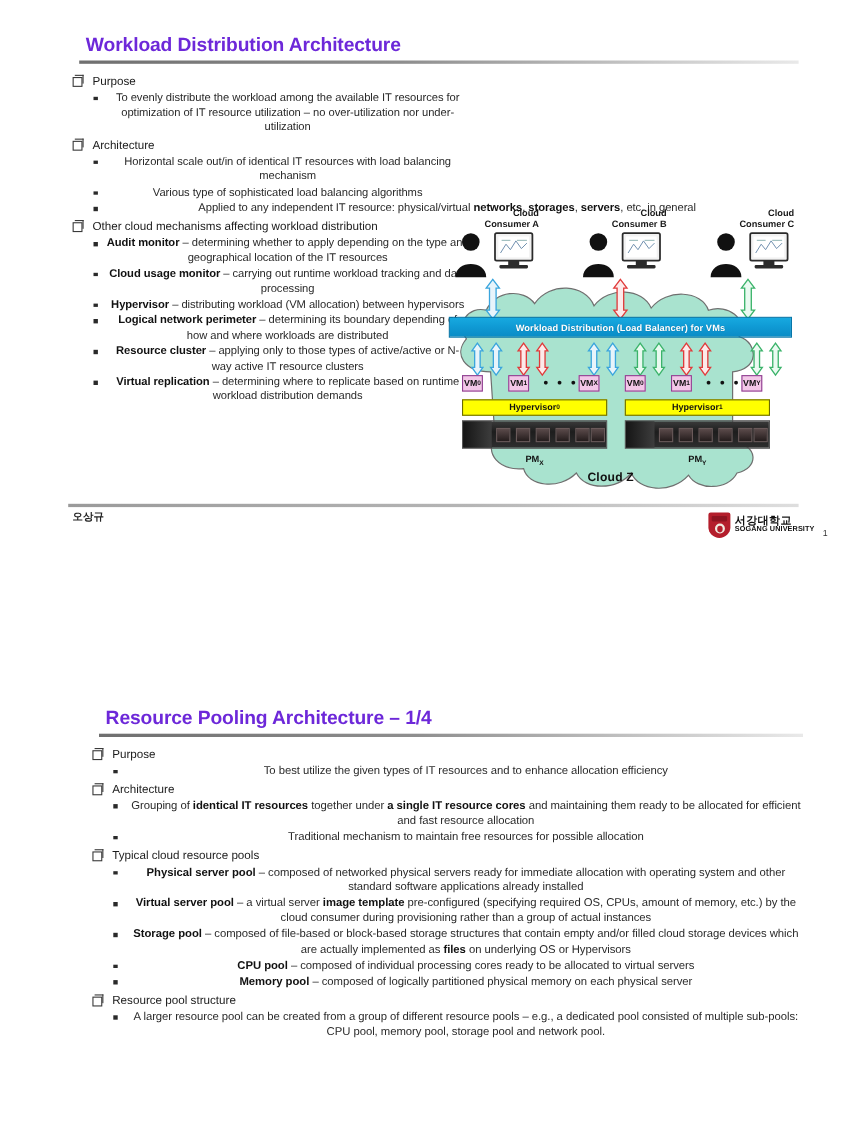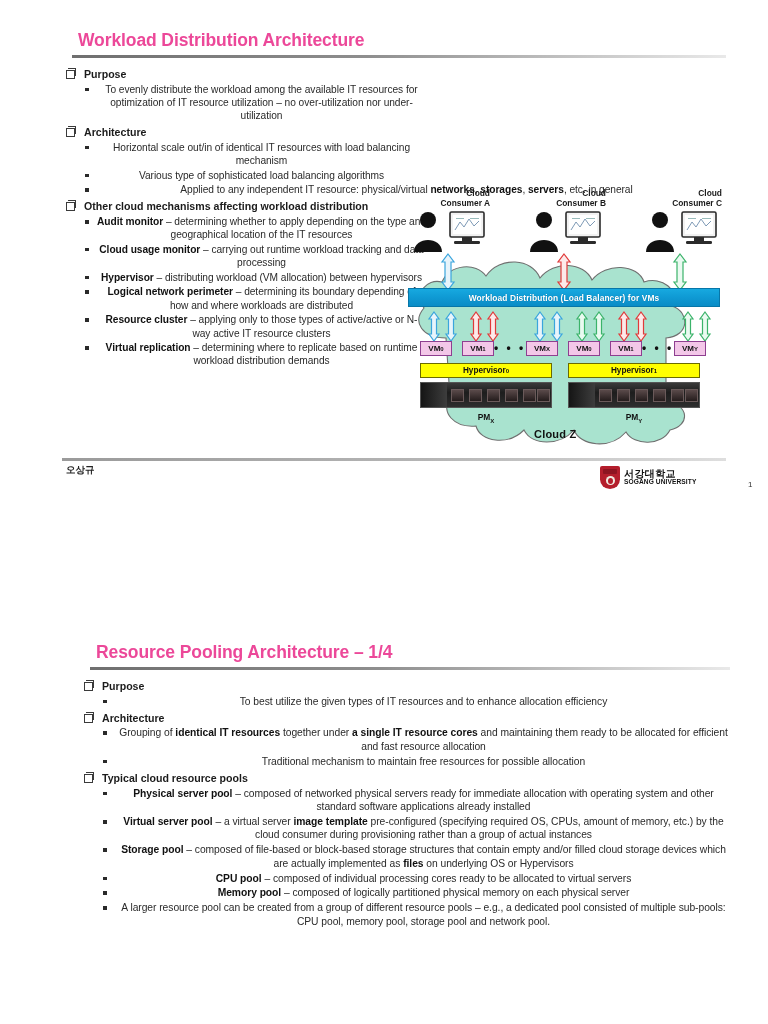--- a/index.html
+++ b/index.html
@@ -14,21 +14,21 @@
 
   
   .slide { position: absolute; left: 0; width: 768px; }
   #slide1 { top: 0; height: 512px; }
   #slide2 { top: 612px; height: 412px; }
 
   .slide-title {
     font-size: 17.5px;
     font-weight: bold;
     letter-spacing: -0.1px;
-    color: #ec4899;
+    color: #6d28d9;
     text-align: center;
   }
   #slide1 .slide-title { position: absolute; left: 78px; top: 30px; }
   #slide2 .slide-title { position: absolute; left: 96px; top: 30px; }
 
   .title-rule {
     position: absolute; height: 3px;
     background: linear-gradient(to right, #6f6f6f 0%, #8e8e8e 45%, #c9c9c9 80%, #e9e9e9 100%);
   }
   #slide1 .title-rule { left: 72px; top: 55px; width: 654px; }
@@ -36,21 +36,21 @@
 
   
   .body { position: absolute; }
   #slide1 .body { left: 66px; top: 64px; width: 360px; }
   #slide2 .body { left: 84px; top: 64px; width: 648px; }
 
   .l1 {
     position: relative;
     padding-left: 18px;
     font-size: 10.6px;
-    font-weight: bold;
+    font-weight: normal;
     color: #1b1b1b;
     margin-top: 3px;
     line-height: 14px;
   }
   .l1::before {
     content: "";
     position: absolute; left: 0; top: 3px;
     width: 7px; height: 7px;
     border: 1.4px solid #3a3a3a;
     background: #fff;
@@ -86,21 +86,21 @@
   
   .footer-rule {
     position: absolute; left: 62px; top: 458px; width: 664px; height: 2.5px;
     background: linear-gradient(to right, #9a9a9a 0%, #b5b5b5 55%, #dedede 100%);
   }
   .footer-name {
     position: absolute; left: 66px; top: 464px;
     font-size: 9.5px; font-weight: bold; color: #222;
   }
   .logo-wrap {
-    position: absolute; left: 600px; top: 466px;
+    position: absolute; left: 644px; top: 466px;
     display: flex; align-items: center; gap: 4px;
   }
   .shield {
     position: relative; width: 20px; height: 23px;
     background: #b41e2c;
     border-radius: 2px 2px 50% 50% / 2px 2px 42% 42%;
   }
   .shield::before {
     content: ""; position: absolute; left: 3px; top: 2.5px;
     width: 14px; height: 5px; background: #8e1421; border-radius: 1px;
@@ -143,21 +143,21 @@
     background: linear-gradient(to bottom, #17a9e0 0%, #0f9ad4 48%, #0a8cc6 100%);
     border: 1px solid #0776a8;
     display: flex; align-items: center; justify-content: center;
   }
   .lb-bar span {
     font-size: 8.4px; font-weight: bold; color: #ffffff;
     letter-spacing: 0.1px; text-shadow: 0 0 1px rgba(0,0,0,.25);
   }
 
   .vm {
-    position: absolute; width: 32px; height: 15px;
+    position: absolute; width: 19px; height: 15px;
     background: #f3c7e8; border: 1.2px solid #8e3f90;
     display: flex; align-items: center; justify-content: center;
     font-size: 8px; font-weight: bold; color: #111; text-align: right;
   }
   .vm sub { font-size: 6px; }
 
   .dots {
     position: absolute; font-size: 12px; font-weight: bold;
     color: #111; letter-spacing: 2.5px; line-height: 15px;
   }
@@ -438,17 +438,18 @@
       <div class="l2">Grouping of <b>identical IT resources</b> together under <b>a single IT resource cores</b> and maintaining them ready to be allocated for efficient and fast resource allocation</div>
       <div class="l2">Traditional mechanism to maintain free resources for possible allocation</div>
 
       <div class="l1">Typical cloud resource pools</div>
       <div class="l2"><b>Physical server pool</b> – composed of networked physical servers ready for immediate allocation with operating system and other standard software applications already installed</div>
       <div class="l2"><b>Virtual server pool</b> – a virtual server <b>image template</b> pre-configured (specifying required OS, CPUs, amount of memory, etc.) by the cloud consumer during provisioning rather than a group of actual instances</div>
       <div class="l2"><b>Storage pool</b> – composed of file-based or block-based storage structures that contain empty and/or filled cloud storage devices which are actually implemented as <b>files</b> on underlying OS or Hypervisors</div>
       <div class="l2"><b>CPU pool</b> – composed of individual processing cores ready to be allocated to virtual servers</div>
       <div class="l2"><b>Memory pool</b> – composed of logically partitioned physical memory on each physical server</div>
 
+      <div class="l1">Resource pool structure</div>
       <div class="l2">A larger resource pool can be created from a group of different resource pools – e.g., a dedicated pool consisted of multiple sub-pools: CPU pool, memory pool, storage pool and network pool.</div>
     </div>
   </section>
 
 </div>
 
 </body></html>

